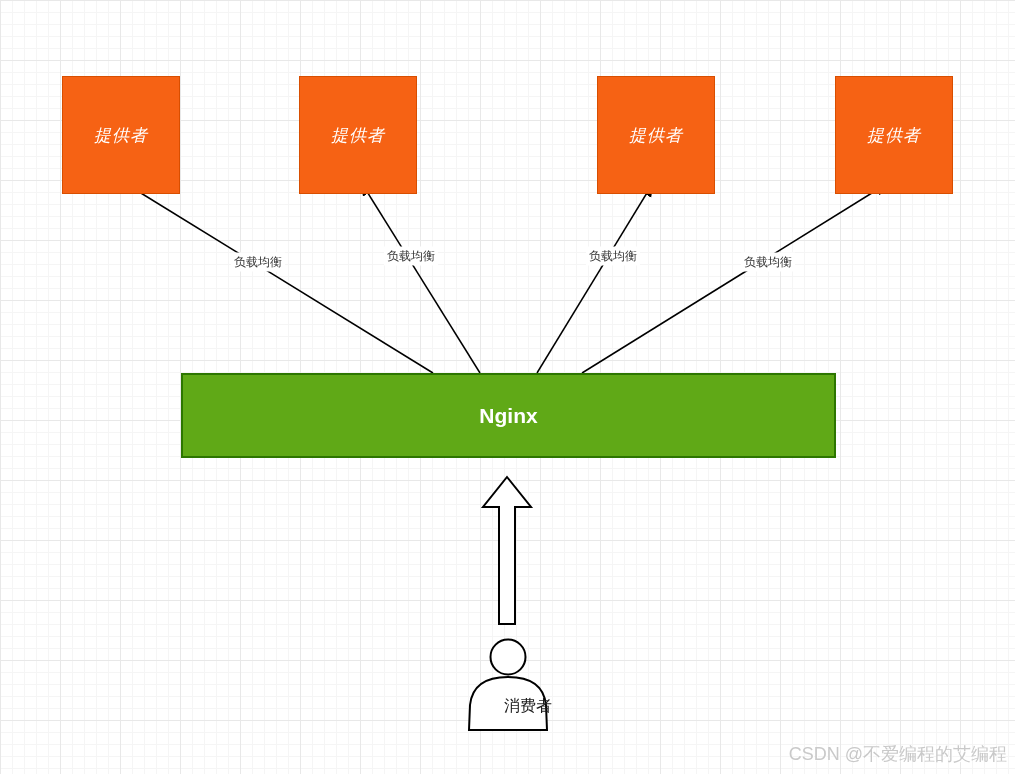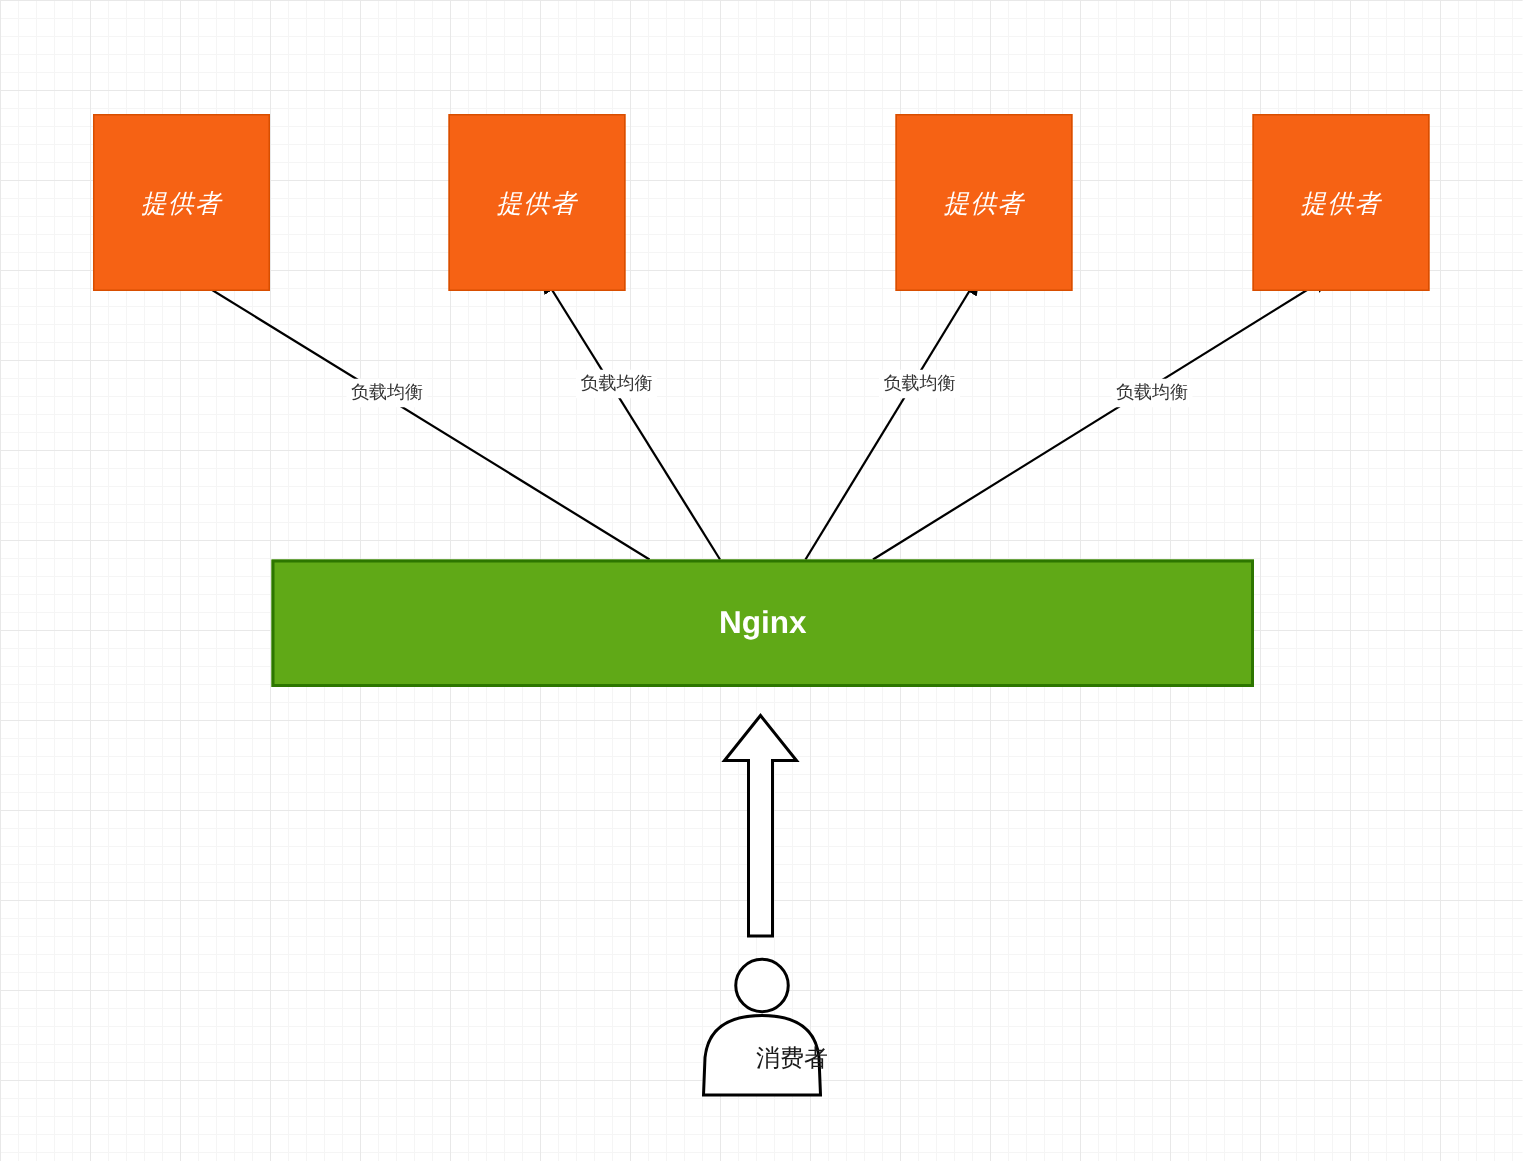--- a/index.html
+++ b/index.html
@@ -144,14 +144,15 @@
     <span>Nginx</span>
   </div>
 
   <div class="edge-label edge-label-1">负载均衡</div>
   <div class="edge-label edge-label-2">负载均衡</div>
   <div class="edge-label edge-label-3">负载均衡</div>
   <div class="edge-label edge-label-4">负载均衡</div>
 
   <div class="consumer-label">消费者</div>
 
+  <div class="watermark">CSDN @不爱编程的艾编程</div>
 
 </div>
 
 </body></html>

